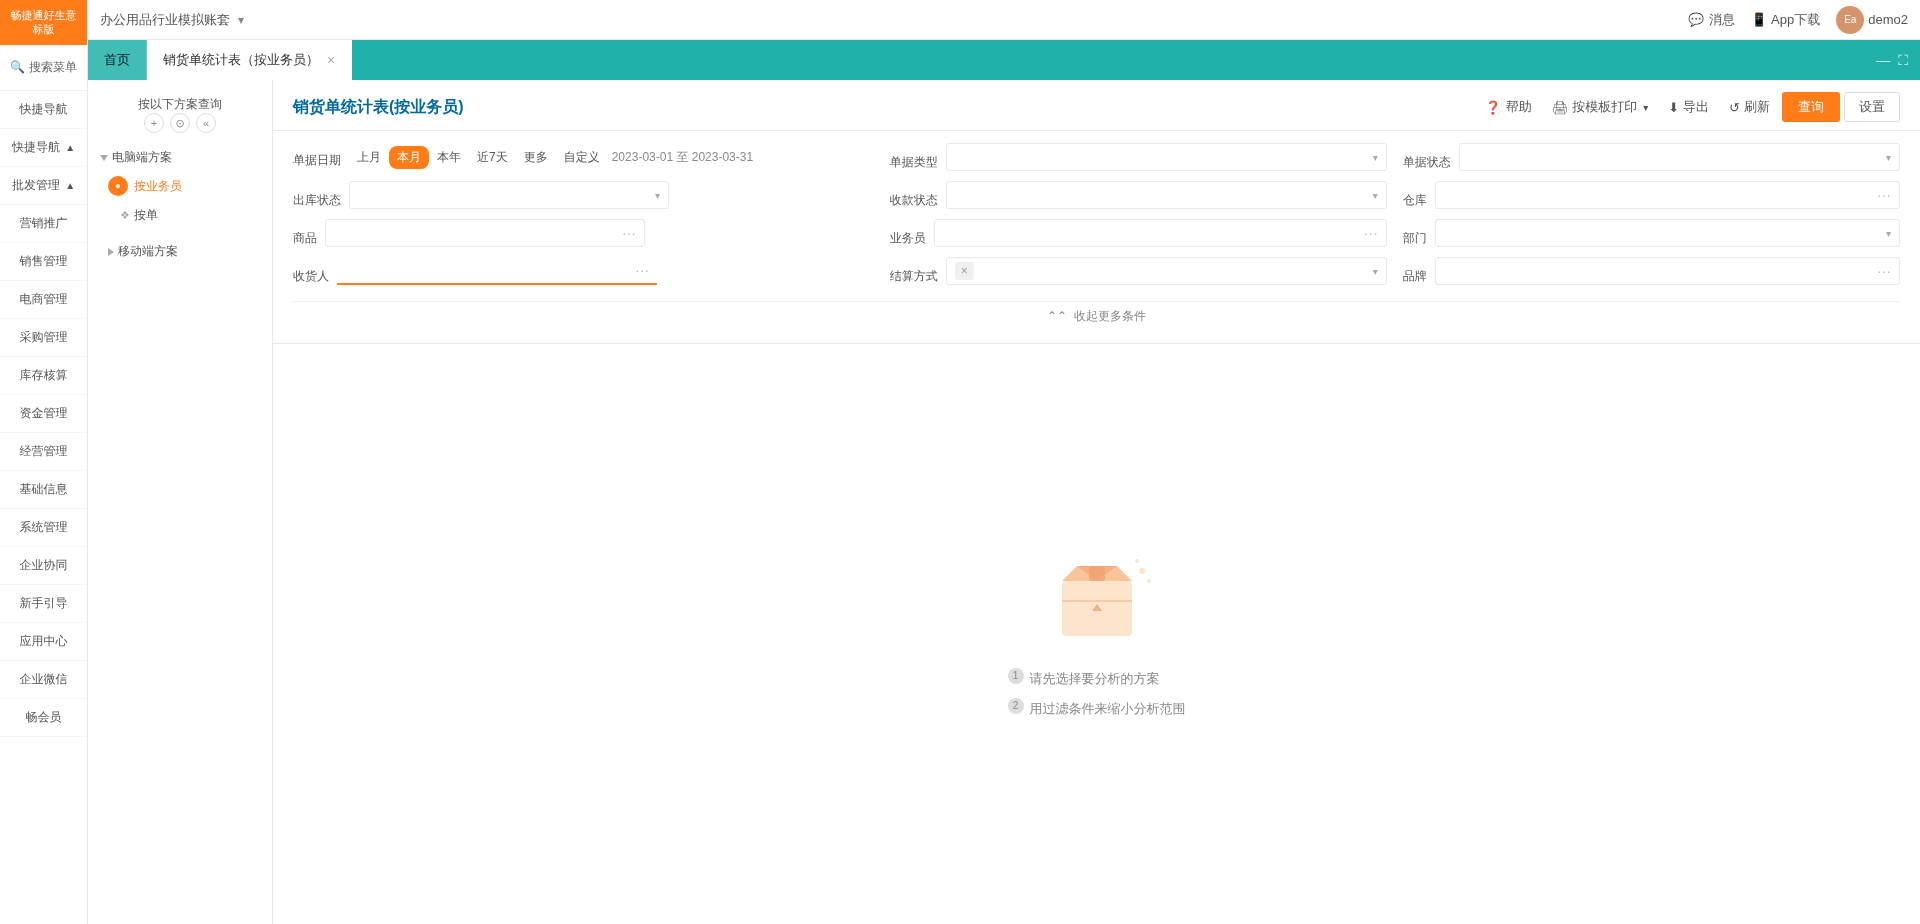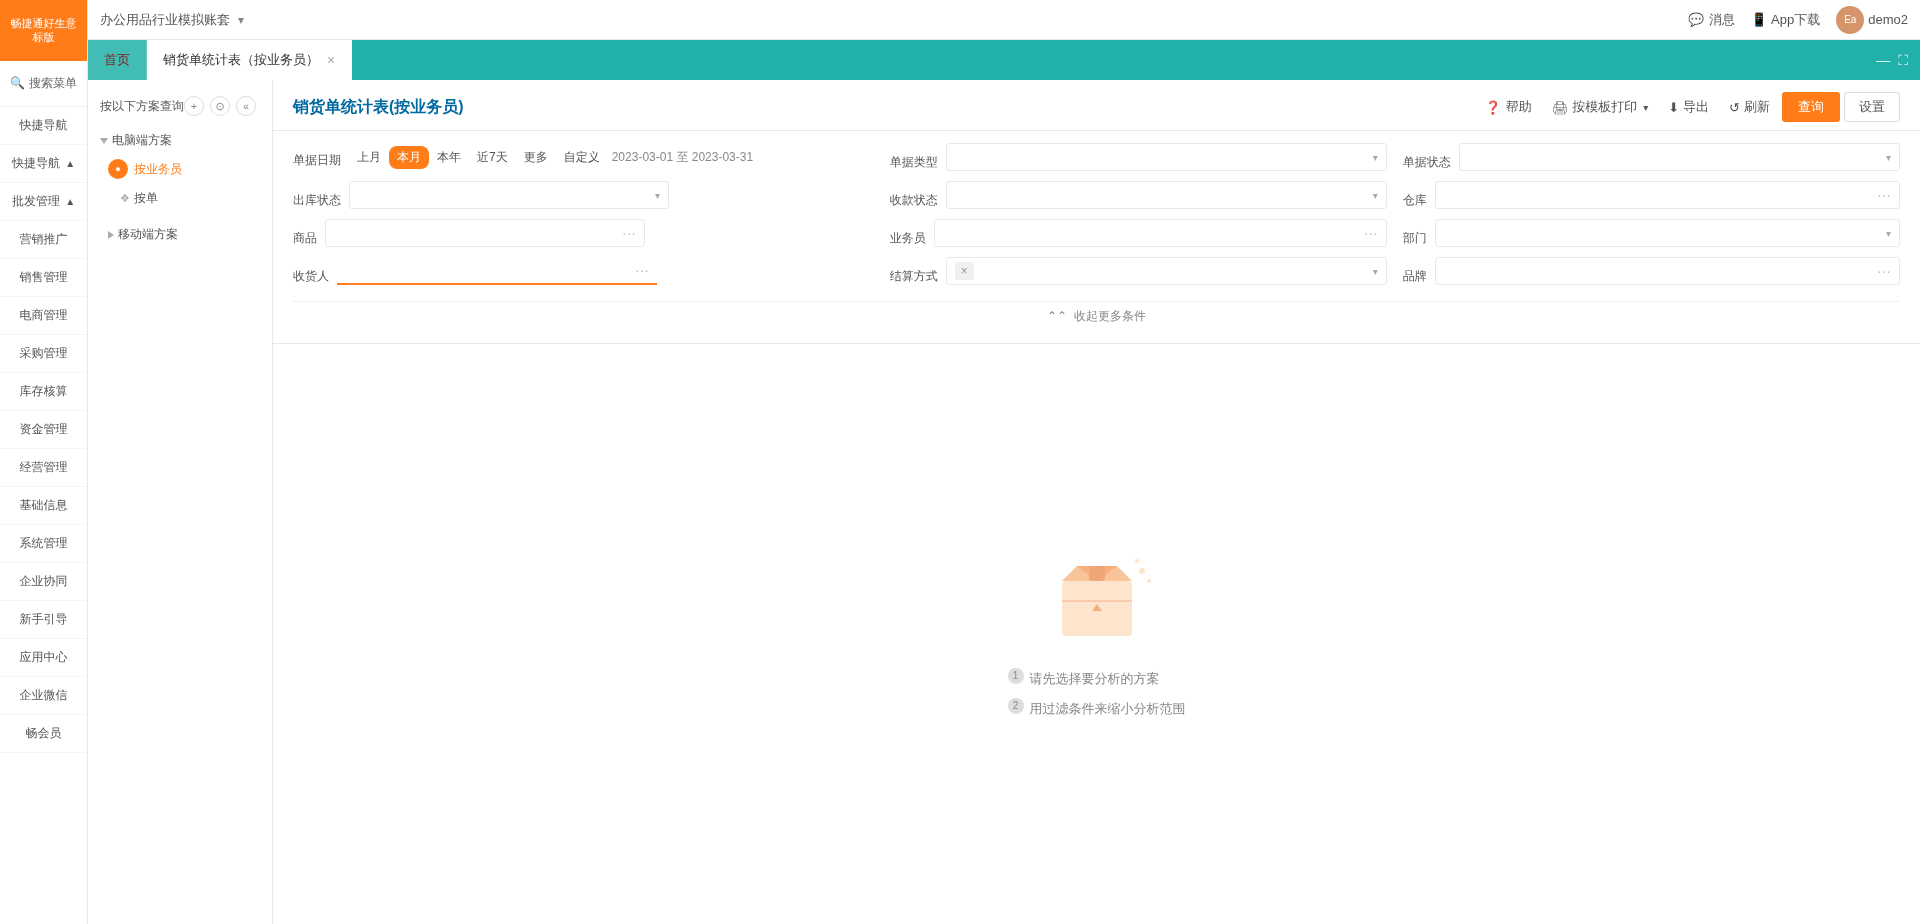--- a/index.html
+++ b/index.html
@@ -1,20 +1,20 @@
 <!DOCTYPE html>
 <html><head>
   <meta charset="utf-8">
   <style>
     * { box-sizing: border-box; margin: 0; padding: 0; }
     body { font-family: 'Microsoft YaHei', Arial, sans-serif; font-size: 13px; background: #f5f5f5; color: #333; display: flex; height: 924px; overflow: hidden; }
 
     
     .sidebar { width: 88px; background: #fff; display: flex; flex-direction: column; align-items: center; border-right: 1px solid #e8e8e8; flex-shrink: 0; }
-    .sidebar-logo { width: 100%; background: #ff7c19; padding: 16px 4px; text-align: center; cursor: pointer; }
+    .sidebar-logo { width: 100%; background: #ff7c19; padding: 8px 4px; text-align: center; cursor: pointer; }
     .sidebar-logo-text { color: #fff; font-size: 11px; line-height: 1.3; }
     .sidebar-search { padding: 8px 6px; width: 100%; border-bottom: 1px solid #f0f0f0; }
     .sidebar-search-item { display: flex; align-items: center; justify-content: center; padding: 6px 0; cursor: pointer; font-size: 12px; color: #666; }
     .sidebar-nav-item { width: 100%; text-align: center; padding: 10px 4px; cursor: pointer; font-size: 12px; color: #555; border-bottom: 1px solid #f5f5f5; }
     .sidebar-nav-item .nav-arrow { font-size: 10px; margin-left: 2px; }
 
     
     .main { flex: 1; display: flex; flex-direction: column; overflow: hidden; }
 
     
@@ -22,31 +22,31 @@
     .topbar-left { display: flex; align-items: center; gap: 8px; }
     .topbar-title { font-size: 13px; color: #555; }
     .topbar-dropdown { font-size: 12px; color: #888; cursor: pointer; }
     .topbar-right { display: flex; align-items: center; gap: 16px; }
     .topbar-right-item { display: flex; align-items: center; gap: 4px; font-size: 13px; color: #555; cursor: pointer; }
     .avatar { width: 28px; height: 28px; border-radius: 50%; background: #e0c5a0; display: flex; align-items: center; justify-content: center; font-size: 11px; color: #7a5c30; overflow: hidden; }
 
     
     .tabbar { height: 40px; background: #20b2aa; display: flex; align-items: center; padding: 0 0 0 0; flex-shrink: 0; }
     .tab { display: flex; align-items: center; padding: 0 16px; height: 40px; font-size: 13px; cursor: pointer; color: rgba(255,255,255,0.8); border-right: 1px solid rgba(255,255,255,0.2); }
-    .tab.home { background: rgba(255,255,255,0.15); color: #7f1d1d; }
+    .tab.home { background: rgba(255,255,255,0.15); color: #0f172a; }
     .tab.active { background: #fff; color: #333; }
     .tab-close { margin-left: 8px; font-size: 14px; color: #aaa; cursor: pointer; }
     .tab-expand { margin-left: auto; padding: 0 12px; color: rgba(255,255,255,0.8); cursor: pointer; font-size: 16px; display: flex; gap: 8px; }
 
     
     .content { flex: 1; display: flex; overflow: hidden; background: #f5f5f5; }
 
     
     .left-panel { width: 185px; background: #fff; border-right: 1px solid #e8e8e8; flex-shrink: 0; padding: 8px 0; }
-    .left-panel-header { display: flex; align-items: center; justify-content: flex-start; padding: 8px 12px; font-size: 12px; color: #555; }
+    .left-panel-header { display: flex; align-items: center; justify-content: space-between; padding: 8px 12px; font-size: 12px; color: #555; flex-direction: column; }
     .left-panel-icons { display: flex; gap: 6px; align-items: center; }
     .left-panel-icon { width: 20px; height: 20px; border-radius: 50%; border: 1px solid #ddd; display: flex; align-items: center; justify-content: center; cursor: pointer; font-size: 11px; color: #888; }
     .scheme-group { padding: 4px 0; }
     .scheme-group-header { display: flex; align-items: center; padding: 4px 12px; font-size: 12px; color: #555; cursor: pointer; }
     .scheme-item { display: flex; align-items: center; padding: 6px 20px; font-size: 12px; color: #555; cursor: pointer; }
     .scheme-item.active { color: #ff7c19; }
     .scheme-item-icon { width: 20px; height: 20px; border-radius: 50%; background: #ff7c19; display: flex; align-items: center; justify-content: center; margin-right: 6px; font-size: 10px; color: #fff; flex-shrink: 0; }
     .scheme-subitem { display: flex; align-items: center; padding: 5px 32px; font-size: 12px; color: #555; cursor: pointer; }
     .scheme-subitem-icon { margin-right: 4px; color: #aaa; font-size: 11px; }
     .mobile-scheme { display: flex; align-items: center; padding: 6px 20px; font-size: 12px; color: #555; cursor: pointer; }

